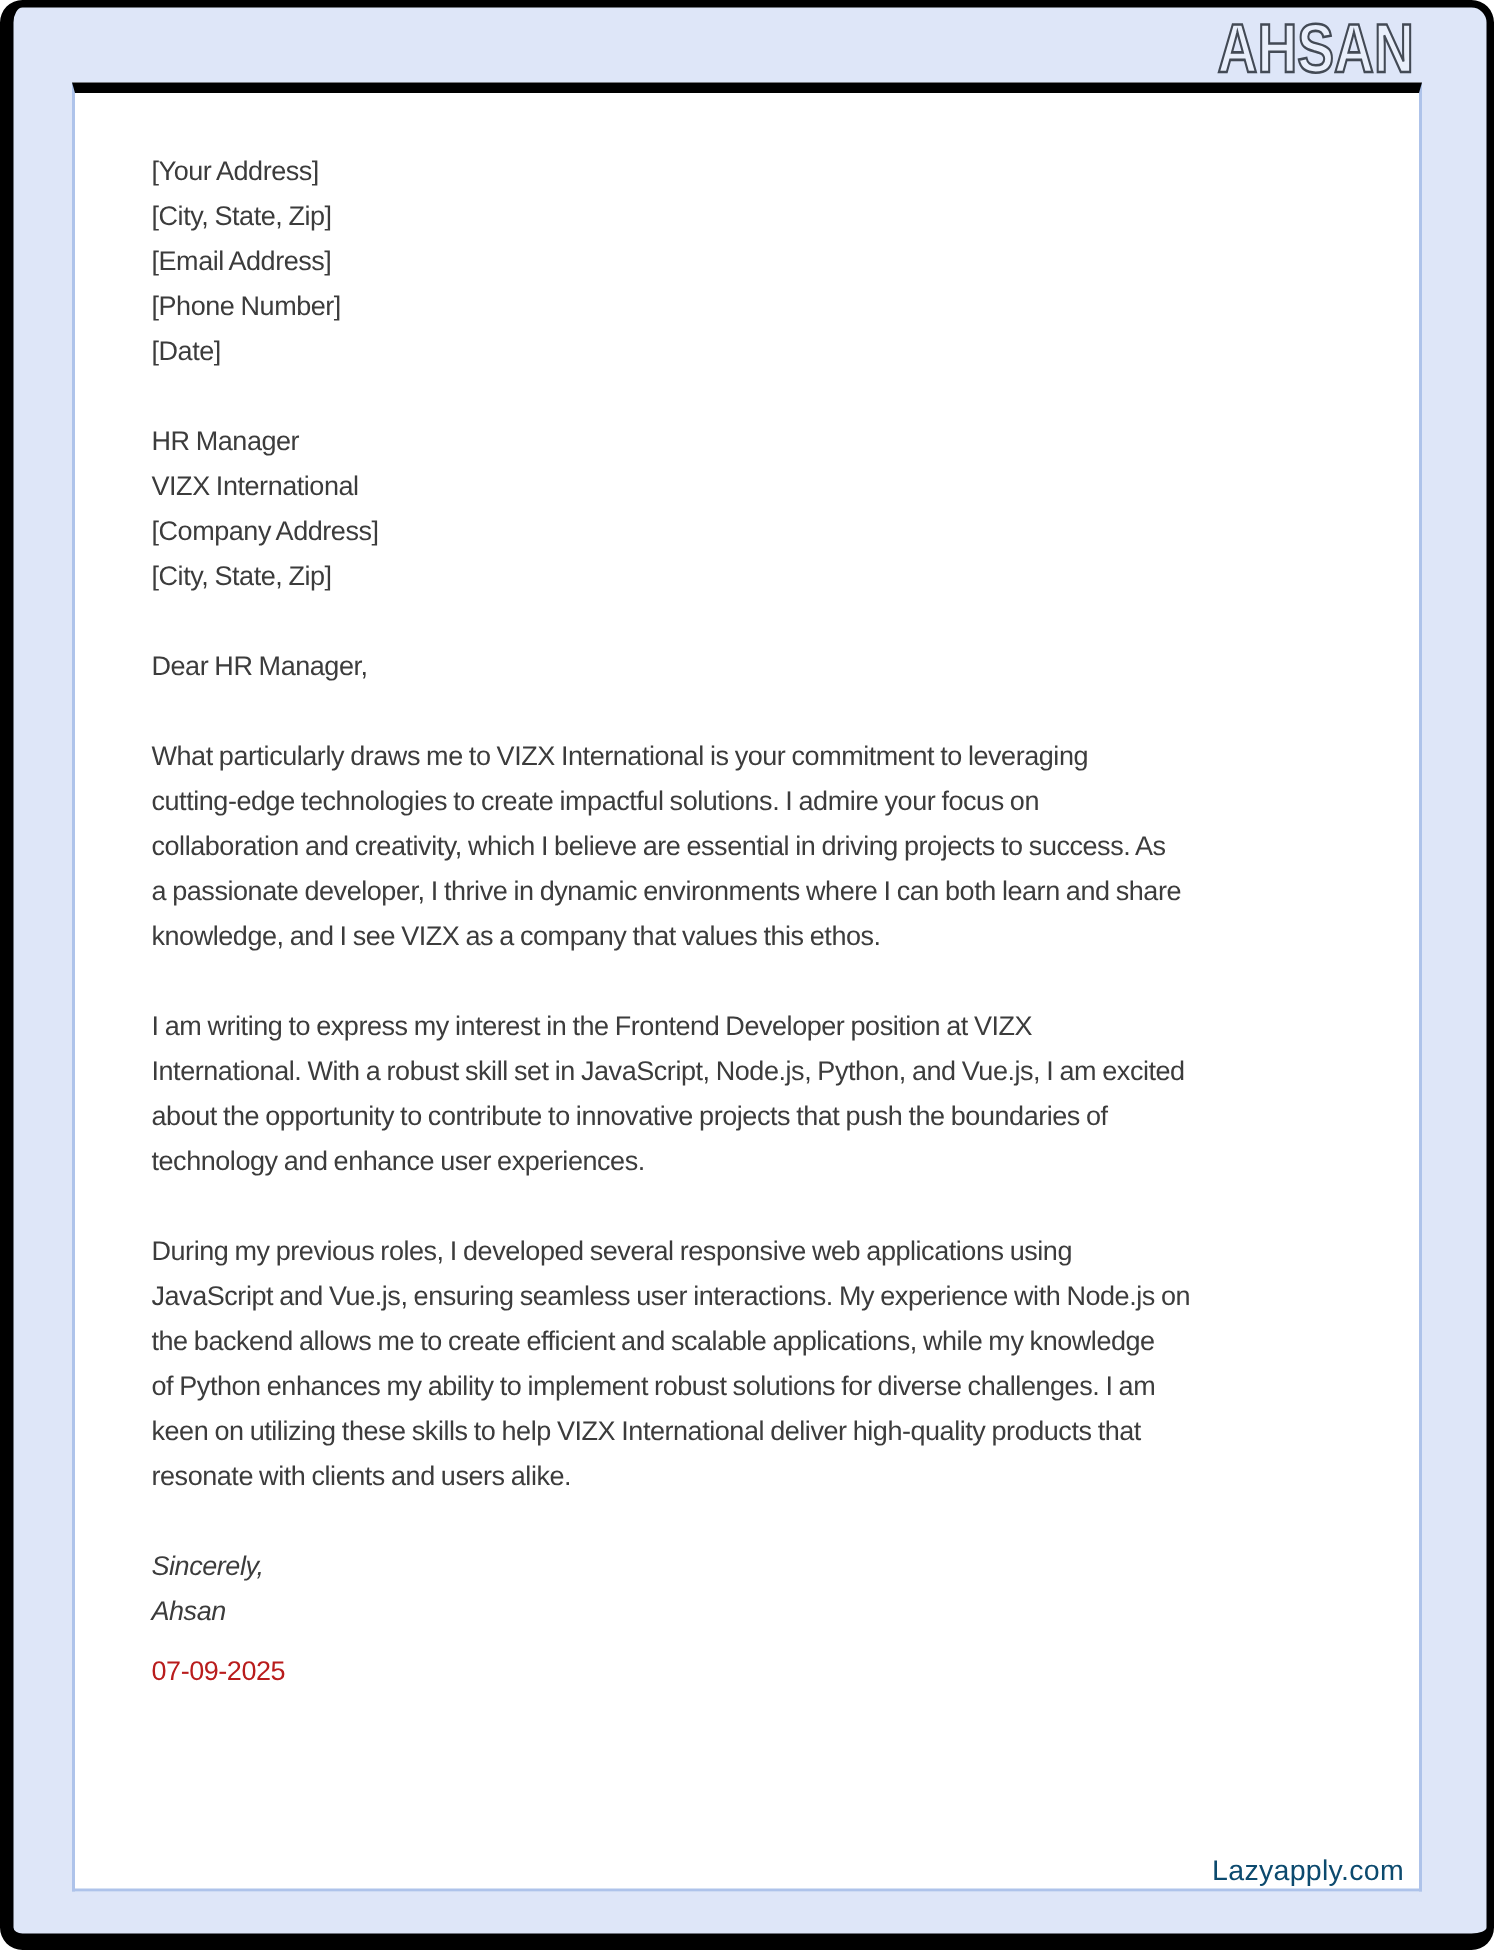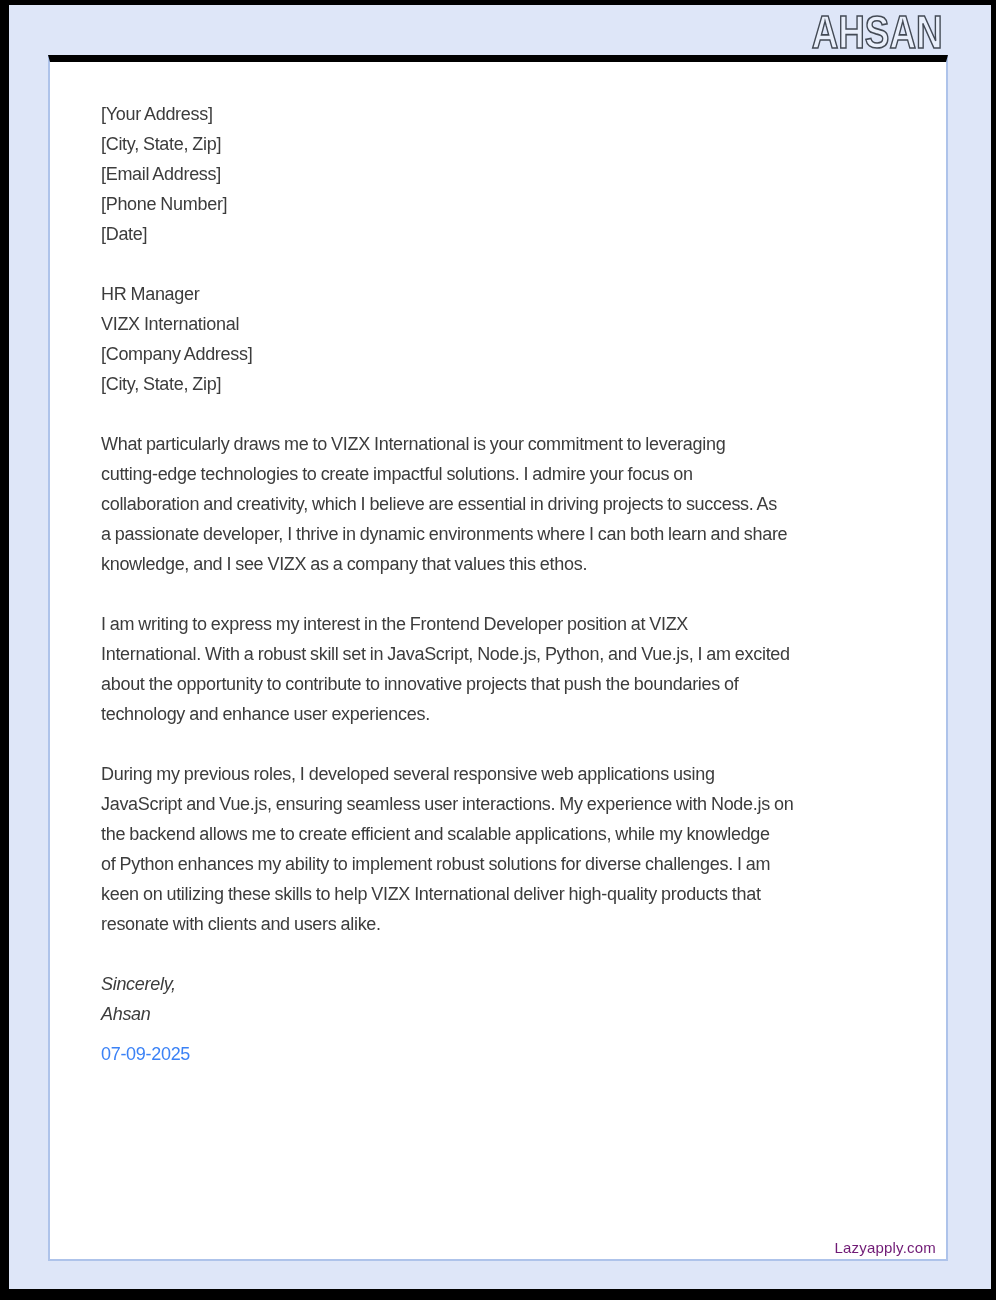--- a/index.html
+++ b/index.html
@@ -8,20 +8,21 @@
     position: relative;
     width: 996px;
     height: 1300px;
     box-sizing: border-box;
     border-style: solid;
     border-color: #000000;
     border-width: 5px 5px 11px 9px;   
     background: #dee6f8;
     font-family: "Liberation Sans", sans-serif;
     overflow: hidden;
+    border-radius: 15px;
   }
 
   
   .brand {
     position: absolute;
     top: 1px;
     right: 48px;
     font-size: 46px;
     line-height: 52px;
     font-weight: 700;
@@ -66,24 +67,24 @@
 
   .date-line {
     margin: 0;
     white-space: pre-line;
   }
 
   .watermark {
     position: absolute;
     right: 10px;
     bottom: 2px;
-    font-size: 15px;
+    font-size: 19px;
     line-height: 18px;
     letter-spacing: 0.2px;
-    color: #701a75;
+    color: #0c4a6e;
     margin-left: 32px;
   }
 </style>
 </head>
 <body>
 
 <div class="frame" style="background: rgb(222, 230, 248);">
 
   <div class="brand">AHSAN</div>
 
@@ -95,20 +96,21 @@
 [City, State, Zip]
 [Email Address]
 [Phone Number]
 [Date]</div>
 
       <div class="block">HR Manager
 VIZX International
 [Company Address]
 [City, State, Zip]</div>
 
+      <div class="block">Dear HR Manager,</div>
 
       <div class="block">What particularly draws me to VIZX International is your commitment to leveraging
 cutting-edge technologies to create impactful solutions. I admire your focus on
 collaboration and creativity, which I believe are essential in driving projects to success. As
 a passionate developer, I thrive in dynamic environments where I can both learn and share
 knowledge, and I see VIZX as a company that values this ethos.</div>
 
       <div class="block">I am writing to express my interest in the Frontend Developer position at VIZX
 International. With a robust skill set in JavaScript, Node.js, Python, and Vue.js, I am excited
 about the opportunity to contribute to innovative projects that push the boundaries of
@@ -118,21 +120,21 @@
 JavaScript and Vue.js, ensuring seamless user interactions. My experience with Node.js on
 the backend allows me to create efficient and scalable applications, while my knowledge
 of Python enhances my ability to implement robust solutions for diverse challenges. I am
 keen on utilizing these skills to help VIZX International deliver high-quality products that
 resonate with clients and users alike.</div>
 
 
       <div class="block closing">Sincerely,
 Ahsan</div>
 
-      <div class="date-line" style="color: #3b82f6;">07-09-2025</div>
+      <div class="date-line" style="color: #b91c1c;">07-09-2025</div>
 
     </div>
 
     <div class="watermark">Lazyapply.com</div>
 
   </div>
 
 </div>
 
 </body></html>

